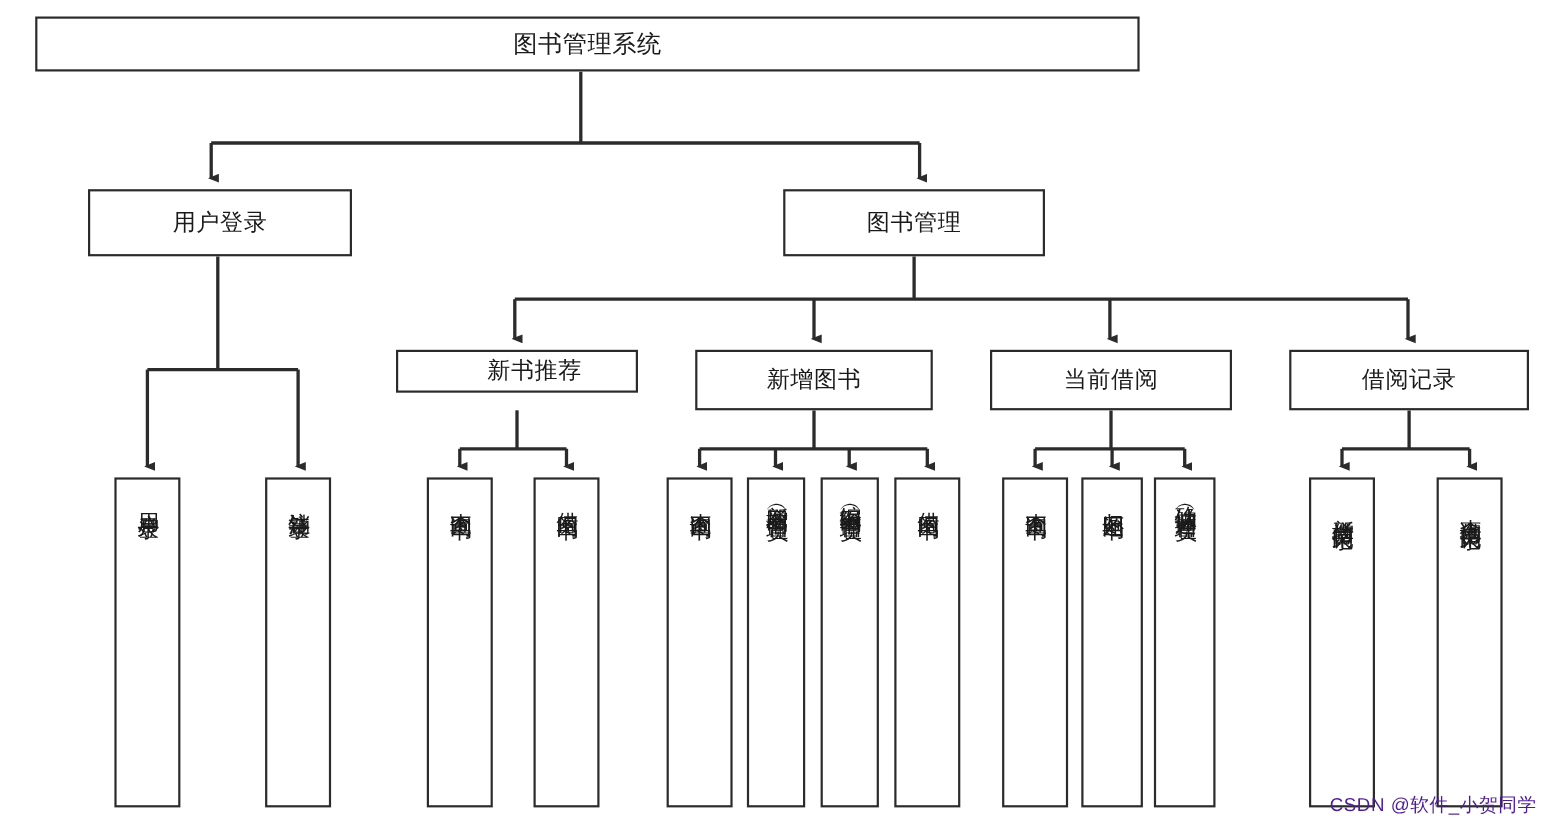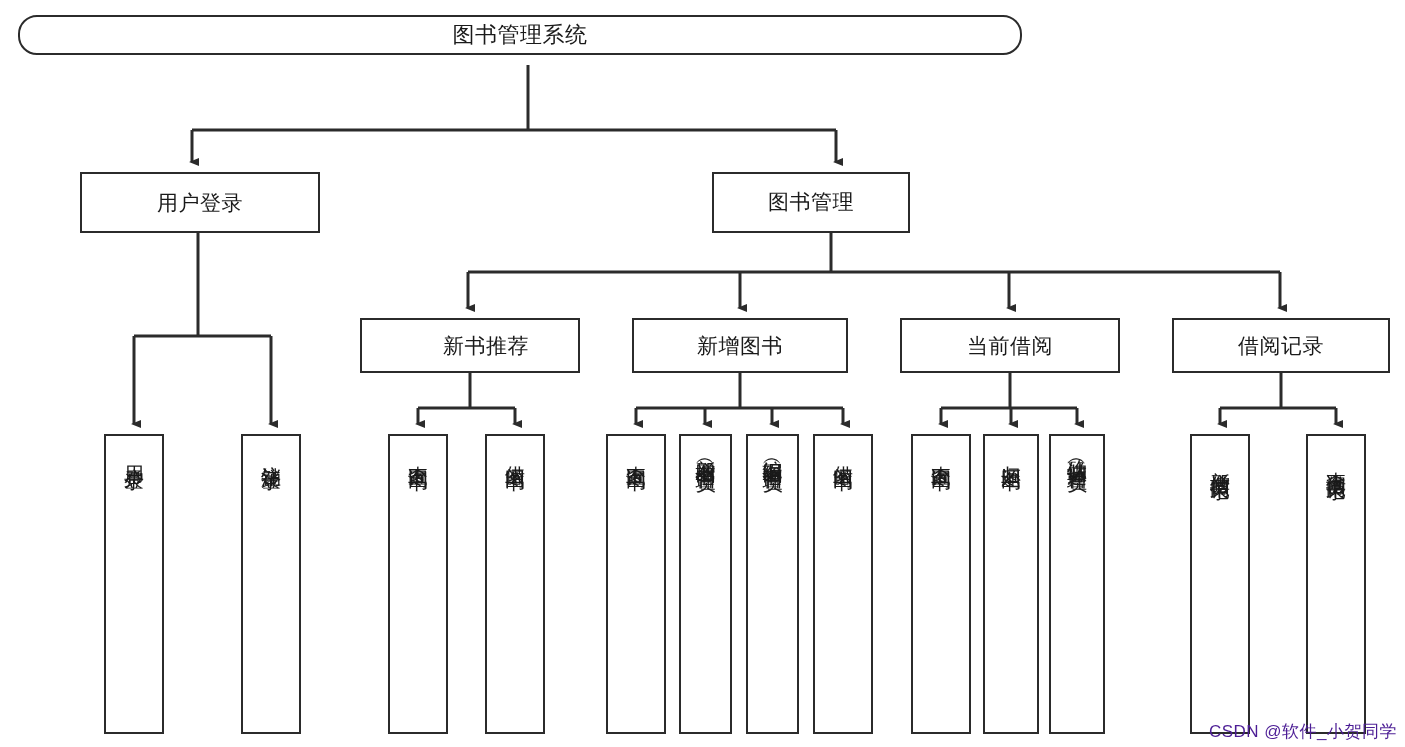--- a/index.html
+++ b/index.html
@@ -119,32 +119,32 @@
       <path d="M1011,408 L1011,424" marker-end="url(#arrow)"></path>
       <path d="M1077,408 L1077,424" marker-end="url(#arrow)"></path>
 
       <path d="M1281,373 L1281,408"></path>
       <path d="M1220,408 L1336,408"></path>
       <path d="M1220,408 L1220,424" marker-end="url(#arrow)"></path>
       <path d="M1336,408 L1336,424" marker-end="url(#arrow)"></path>
     </g>
   </svg>
 
-  <div class="node root h-label" style="left:18px;top:15px;width:1004px;height:40px;border-radius:19px;">
+  <div class="node root h-label" style="left:32px;top:15px;width:1004px;height:50px;">
     <span>图书管理系统</span>
   </div>
 
   <div class="node h-label" style="left:80px;top:172px;width:240px;height:61px;">
     <span>用户登录</span>
   </div>
-  <div class="node h-label" style="left:712px;top:172px;width:198px;height:61px;font-family:Liberation Serif, serif;">
+  <div class="node h-label" style="left:712px;top:172px;width:238px;height:61px;">
     <span>图书管理</span>
   </div>
 
-  <div class="node h-label" style="left:360px;top:318px;width:220px;height:55px;padding-left:32px;">
+  <div class="node h-label" style="left:360px;top:318px;width:220px;height:39px;padding-left:32px;">
     <span>新书推荐</span>
   </div>
   <div class="node h-label" style="left:632px;top:318px;width:216px;height:55px;">
     <span>新增图书</span>
   </div>
   <div class="node h-label" style="left:1172px;top:318px;width:218px;height:55px;">
     <span>借阅记录</span>
   </div>
   <div class="node h-label" style="left:900px;top:318px;width:220px;height:55px;">
     <span>当前借阅</span>

